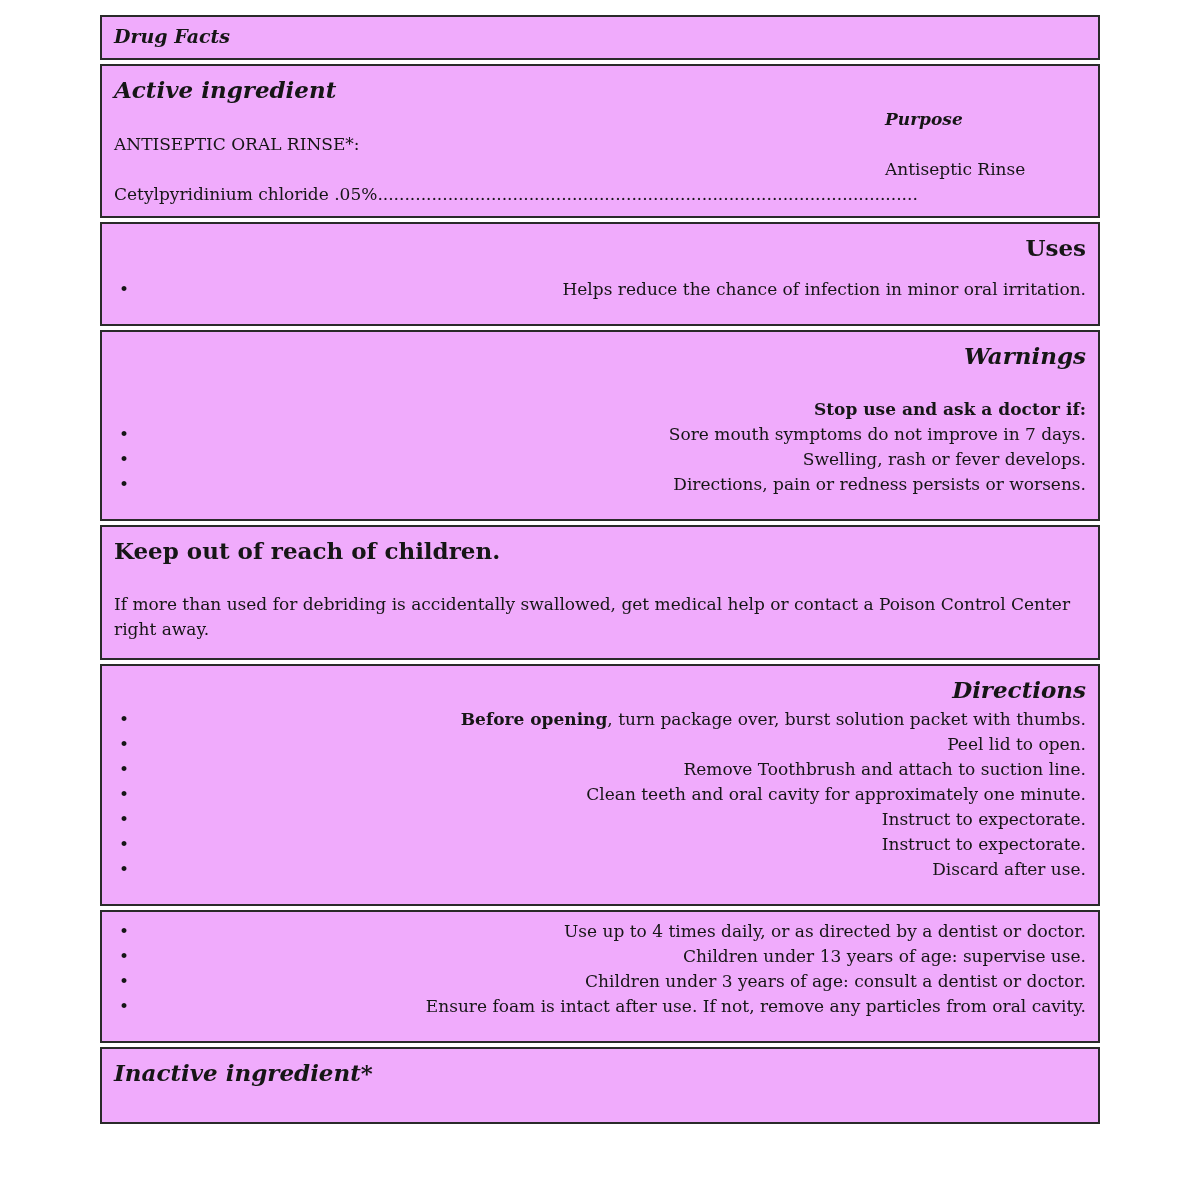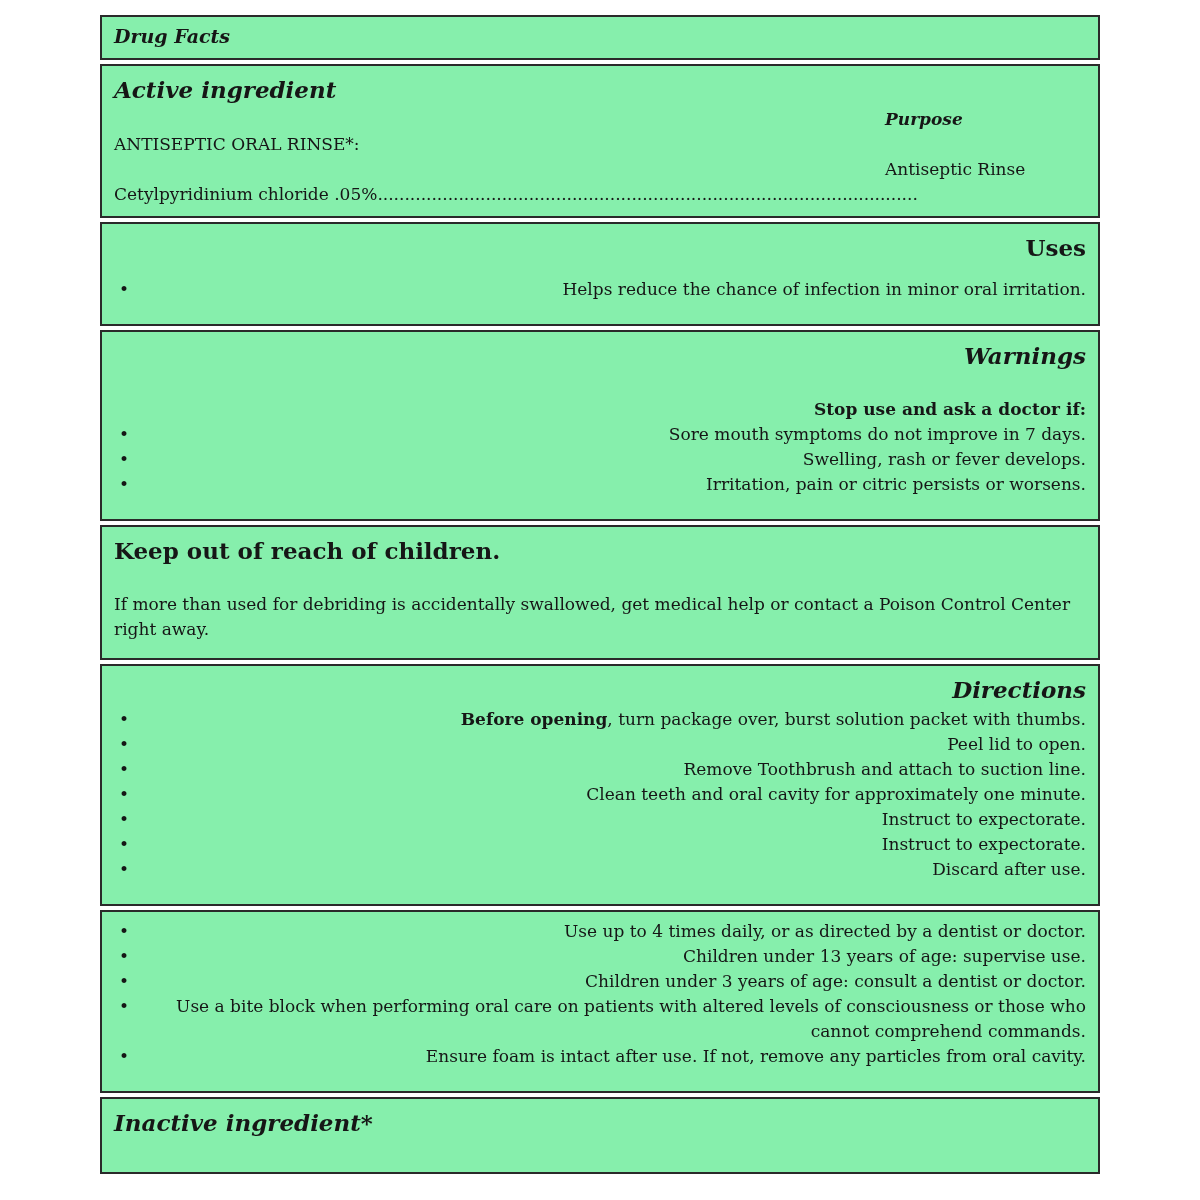--- a/index.html
+++ b/index.html
@@ -10,21 +10,21 @@
     font-family: "DejaVu Serif", "Liberation Serif", serif;
     color: #161616;
     -webkit-font-smoothing: antialiased;
   }
   .label {
     width: 1000px;
     margin: 15px auto 0 auto;
   }
   .box {
     border: 2px solid #2a2a2a;
-    background: #86efac;
+    background: #f0abfc;
     padding: 7px 12px 15px 12px;
     margin-bottom: 4px;
     font-size: 17px;
     line-height: 1.47;
   }
   .box.title-box { padding: 6px 12px 7px 12px; }
   h1 { font-size: 19px; font-weight: bold; font-style: italic; }
   h2 { font-size: 23px; font-weight: bold; }
   .bi { font-style: italic; }
   .b  { font-weight: bold; }
@@ -73,21 +73,21 @@
       <li>Helps reduce the chance of infection in minor oral irritation.</li>
     </ul>
   </section>
 
   <section class="box pad-b-lg">
     <h2 class="bi gap-after">Warnings</h2>
     <div class="b">Stop use and ask a doctor if:</div>
     <ul>
       <li>Sore mouth symptoms do not improve in 7 days.</li>
       <li>Swelling, rash or fever develops.</li>
-      <li>Irritation, pain or citric persists or worsens.</li>
+      <li>Directions, pain or redness persists or worsens.</li>
     </ul>
   </section>
 
   <section class="box pad-b-md">
     <h2 class="gap-after">Keep out of reach of children.</h2>
     <p>If more than used for debriding is accidentally swallowed, get medical help or contact a Poison Control Center right away.</p>
   </section>
 
   <section class="box pad-b-lg">
     <h2 class="bi">Directions</h2>
@@ -100,21 +100,20 @@
       <li>Instruct to expectorate.</li>
       <li>Discard after use.</li>
     </ul>
   </section>
 
   <section class="box pad-b-lg">
     <ul>
       <li>Use up to 4 times daily, or as directed by a dentist or doctor.</li>
       <li>Children under 13 years of age: supervise use.</li>
       <li>Children under 3 years of age: consult a dentist or doctor.</li>
-      <li>Use a bite block when performing oral care on patients with altered levels of consciousness or those who cannot comprehend commands.</li>
       <li>Ensure foam is intact after use. If not, remove any particles from oral cavity.</li>
     </ul>
   </section>
 
   <section class="box pad-b-sm">
     <h2 class="bi gap-after">Inactive ingredient*</h2>
   </section>
 
 </div>
 

